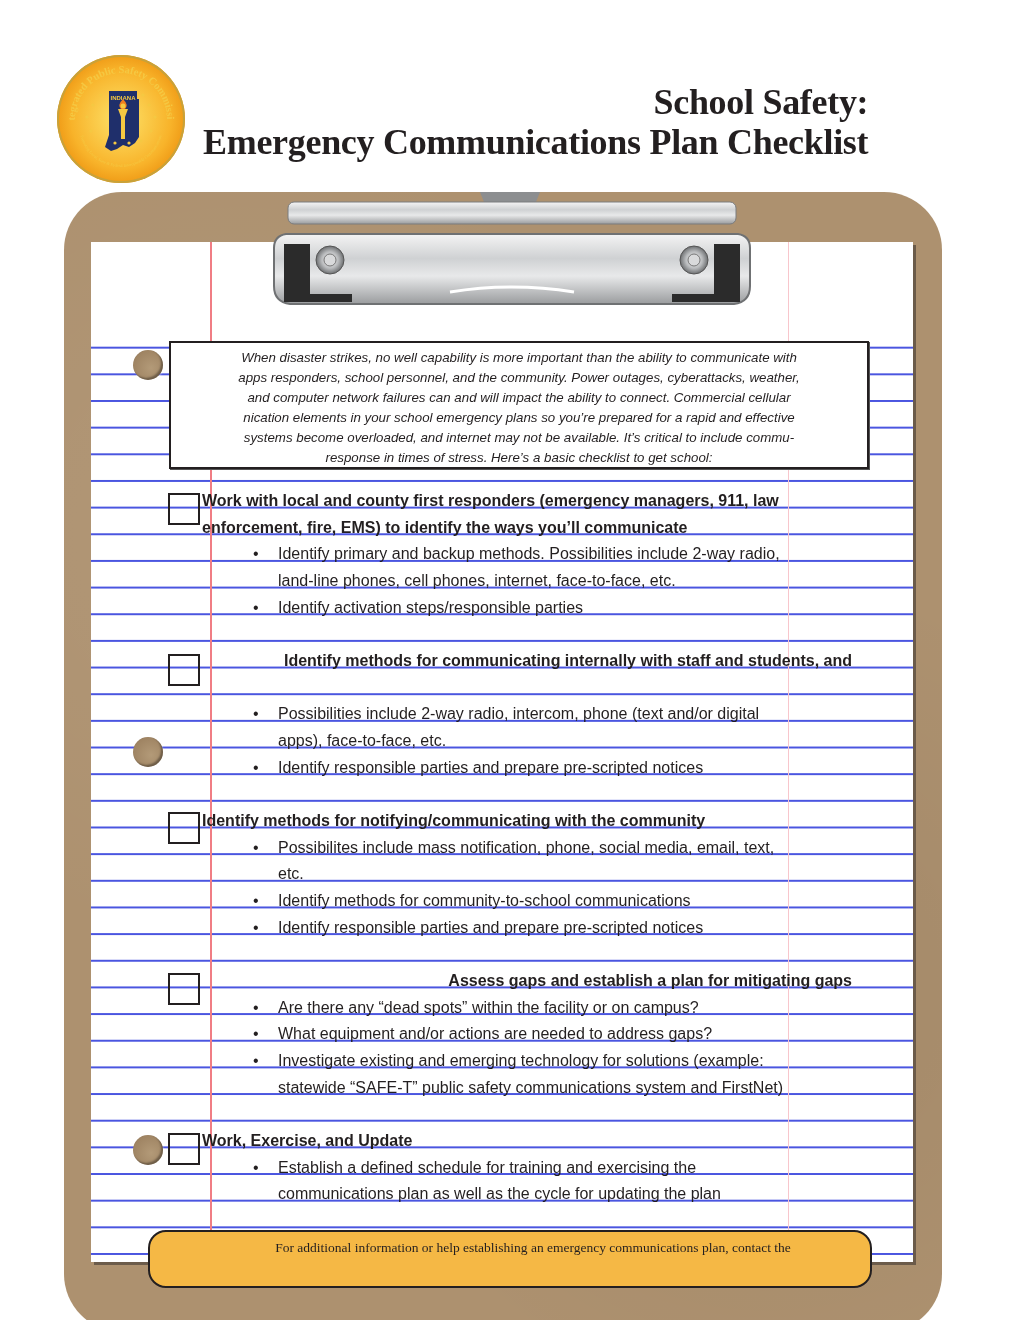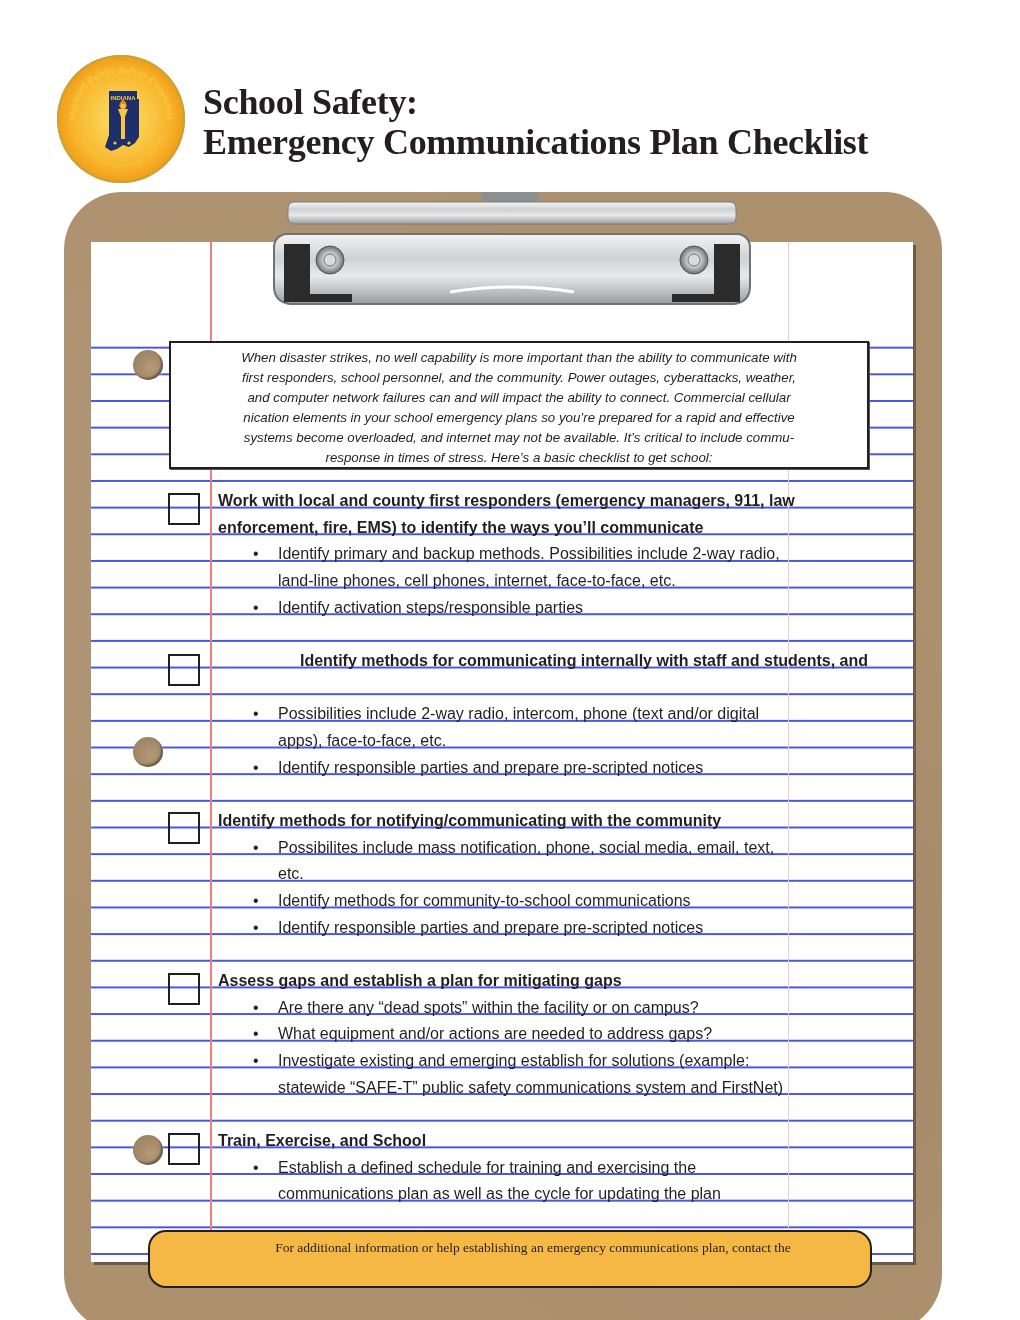--- a/index.html
+++ b/index.html
@@ -13,21 +13,21 @@
     border-radius: 50%;
     background: radial-gradient(circle at 50% 50%, #fde36a 0%, #f8b32a 55%, #ef9a16 72%, #1f2f6b 73%, #1f2f6b 100%);
     box-shadow: 0 0 0 2px #c8a23a inset;
   }
   .logo svg { position: absolute; left: 0; top: 0; }
   .title {
     position: absolute; left: 203px; top: 82px;
     font-family: "Liberation Serif", "DejaVu Serif", serif; font-weight: bold;
     color: #231f20; font-size: 36px; line-height: 40px; letter-spacing: -0.3px;
   }
-  .title div { white-space: nowrap; }
+  .title div { white-space: nowrap; text-align: right; }
 
   .board {
     position: absolute; left: 64px; top: 192px; width: 878px; height: 1140px;
     border-radius: 58px;
     background:
       radial-gradient(circle at 20% 30%, rgba(255,255,255,0.06) 0, transparent 40%),
       radial-gradient(circle at 80% 70%, rgba(0,0,0,0.06) 0, transparent 40%),
       #ad916f;
   }
   .paper {
@@ -64,21 +64,21 @@
     font-style: italic; color: #231f20;
     font-size: 13.3px; line-height: 20px; text-align: center;
     padding: 5px 8px 0 8px; box-sizing: border-box;
   }
 
   .item-box {
     position: absolute; left: 168px; width: 32px; height: 32px;
     border: 2px solid #231f20; box-sizing: border-box; background: transparent;
   }
   .item-title {
-    position: absolute; left: 218px; width: 650px;
+    position: absolute; left: 202px; width: 650px;
     font-weight: bold; color: #231f20; font-size: 16px; line-height: 26.67px;
     white-space: nowrap;
   }
   .bullet {
     position: absolute; left: 253px; width: 600px;
     color: #231f20; font-size: 16px; line-height: 26.67px;
     white-space: nowrap;
   }
   .bullet .dot { position: absolute; left: 0; top: 0; width: 20px; }
   .bullet .txt { position: absolute; left: 25px; top: 0; }
@@ -175,21 +175,21 @@
     <circle cx="60" cy="68" r="14" fill="url(#rivet)" stroke="#555"></circle>
     <circle cx="60" cy="68" r="6" fill="#d9dadb" stroke="#777"></circle>
     <circle cx="424" cy="68" r="14" fill="url(#rivet)" stroke="#555"></circle>
     <circle cx="424" cy="68" r="6" fill="#d9dadb" stroke="#777"></circle>
     <path d="M180 100 Q 242 90 304 100" stroke="#ffffff" stroke-width="3" fill="none"></path>
   </svg>
 </div>
 
 <div class="intro">
   <div>When disaster strikes, no well capability is more important than the ability to communicate with</div>
-  <div>first responders, school personnel, and the community. Power outages, cyberattacks, weather,</div>
+  <div>apps responders, school personnel, and the community. Power outages, cyberattacks, weather,</div>
   <div>and computer network failures can and will impact the ability to connect. Commercial cellular</div>
   <div>nication elements in your school emergency plans so you’re prepared for a rapid and effective</div>
   <div>systems become overloaded, and internet may not be available.  It’s critical to include commu-</div>
   <div>response in times of stress.  Here’s a basic checklist to get school:</div>
 </div>
 
 <div class="item-box" style="top:493px;"></div>
 <div class="item-title" style="top:488px;">
   <div>Work with local and county first responders (emergency managers, 911, law</div>
   <div>enforcement, fire, EMS) to identify the ways you’ll communicate</div>
@@ -236,42 +236,42 @@
 <div class="bullet" style="top:888px;">
   <span class="dot">•</span>
   <span class="txt">Identify methods for community-to-school communications</span>
 </div>
 <div class="bullet" style="top:915px;">
   <span class="dot">•</span>
   <span class="txt">Identify responsible parties and prepare pre-scripted notices</span>
 </div>
 
 <div class="item-box" style="top:973px;"></div>
-<div class="item-title" style="top:968px;">
+<div class="item-title" style="top:968px;text-align:right;">
   <div>Assess gaps and establish a plan for mitigating gaps</div>
 </div>
 <div class="bullet" style="top:995px;">
   <span class="dot">•</span>
   <span class="txt">Are there any “dead spots” within the facility or on campus?</span>
 </div>
 <div class="bullet" style="top:1021px;">
   <span class="dot">•</span>
   <span class="txt">What equipment and/or actions are needed to address gaps?</span>
 </div>
 <div class="bullet" style="top:1048px;">
   <span class="dot">•</span>
-  <span class="txt"> Investigate existing and emerging establish for solutions (example:</span>
+  <span class="txt"> Investigate existing and emerging technology for solutions (example:</span>
 </div>
 <div class="bullet" style="top:1075px;">
   <span class="txt">statewide “SAFE-T” public safety communications system and FirstNet)</span>
 </div>
 
 <div class="item-box" style="top:1133px;"></div>
 <div class="item-title" style="top:1128px;">
-  <div>Train, Exercise, and School</div>
+  <div>Work, Exercise, and Update</div>
 </div>
 <div class="bullet" style="top:1155px;">
   <span class="dot">•</span>
   <span class="txt">Establish a defined schedule for training and exercising the</span>
 </div>
 <div class="bullet" style="top:1181px;">
   <span class="txt">communications plan as well as the cycle for updating the plan</span>
 </div>
 
 <div class="footer">

